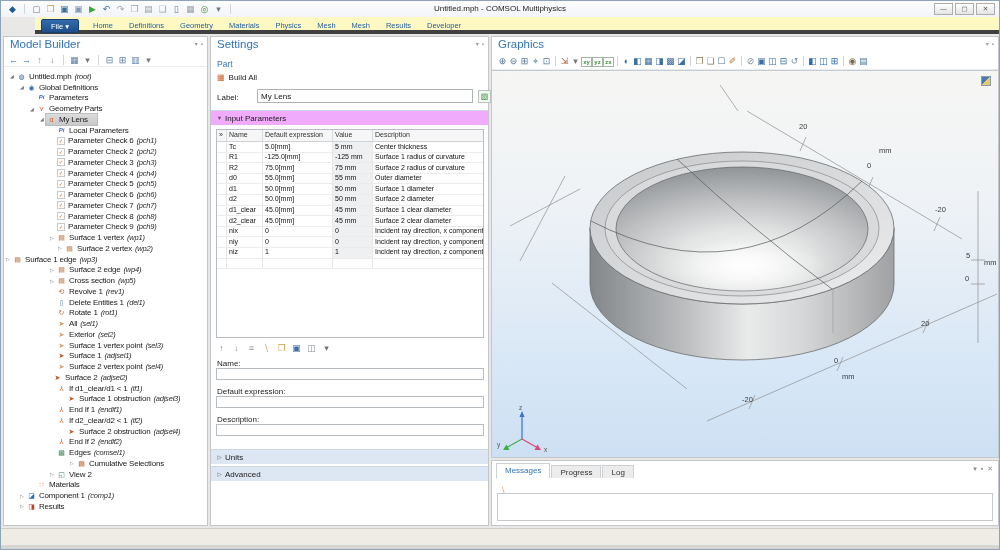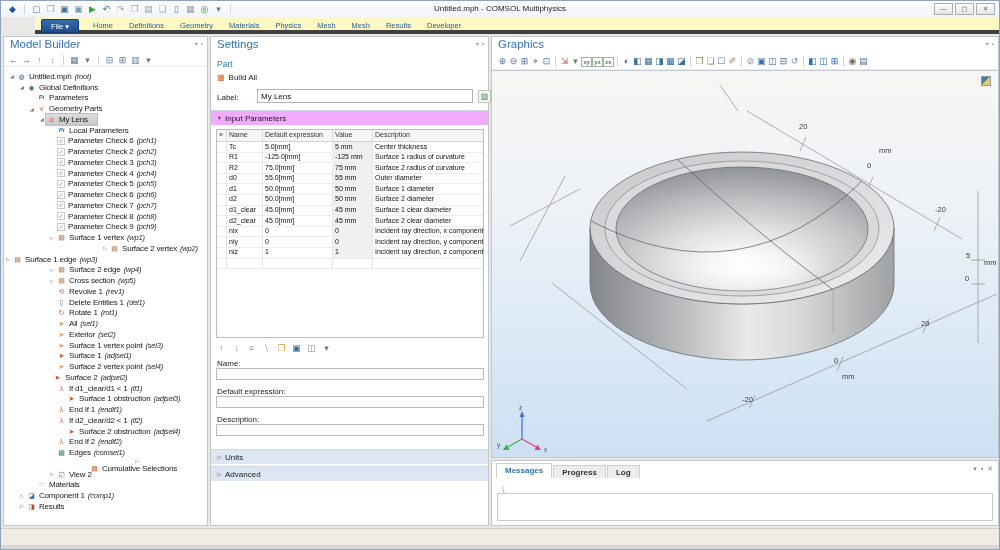--- a/index.html
+++ b/index.html
@@ -77,21 +77,21 @@
   .fld-label{position:absolute;left:6px;font-size:8px;color:#222;}
   .fld-input{position:absolute;left:5px;width:268px;height:12px;border:1px solid #b7bcc1;background:#fff;font-size:8px;padding:0 3px;}
 
   
   .gfx-toolbar{position:absolute;left:0;top:16px;width:100%;height:17px;display:flex;align-items:center;padding-left:5px;border-bottom:1px solid #ececec;}
   .canvas{position:absolute;left:0;top:33px;width:506px;height:387px;border-top:1px solid #c2cbd4;background:linear-gradient(180deg,#f6f6f4 0%,#eef2f6 35%,#d6e6f6 80%,#cde0f3 100%);overflow:hidden;}
   .axlbl{position:absolute;font-size:7.5px;color:#3c3c3c;}
   .corner-ic{position:absolute;right:7px;top:5px;width:10px;height:10px;border:1px solid #8a9bb0;background:linear-gradient(135deg,#4a78b0 50%,#e0cc6a 50%);}
 
   
-  .mtabs{position:absolute;left:4px;top:2px;display:flex;align-items:flex-end;height:15px;font-weight:bold;}
+  .mtabs{position:absolute;left:4px;top:2px;display:flex;align-items:flex-end;height:15px;}
   .mtab{font-size:8px;color:#333;background:#ececec;border:1px solid #cdd0d3;border-bottom:none;padding:2px 8px 1px 8px;margin-right:1px;}
   .mtab.active{background:#fff;color:#2e75b5;height:15px;}
   .msg-toolbar{position:absolute;left:6px;top:19px;}
   .msg-box{position:absolute;left:5px;right:5px;top:32px;bottom:4px;background:#fff;border:1px solid #c6cace;}
   .mcorner{position:absolute;right:5px;top:4px;display:flex;gap:4px;color:#8a8a8a;font-size:7px;}
 
   
   .statusbar{position:absolute;left:0;top:527px;width:100%;height:17px;background:#efece6;border-top:1px solid #d0cdc6;}
   .mem{position:absolute;left:598px;top:4px;font-size:7.5px;color:#3a3a3a;margin-top:20px;}
   .bottomstrip{position:absolute;left:0;top:544px;width:100%;height:6px;background:#d8d6d2;}
@@ -295,21 +295,21 @@
           </span>
         </div>
         <div class="trow" style="padding-left: 44px;">
           <span class="arrow">▷</span>
           <span class="rowbody">
             <span class="node-icon" style="color: rgb(184, 118, 63);">▤</span>
             <span class="tlabel">Surface 1 vertex</span>
             <span class="ttag">(wp1)</span>
           </span>
         </div>
-        <div class="trow" style="padding-left: 52px; margin-left: 45px;">
+        <div class="trow" style="padding-left: 52px;">
           <span class="arrow">▷</span>
           <span class="rowbody">
             <span class="node-icon" style="color: rgb(184, 118, 63);">▤</span>
             <span class="tlabel">Surface 2 vertex</span>
             <span class="ttag">(wp2)</span>
           </span>
         </div>
         <div class="trow" style="">
           <span class="arrow">▷</span>
           <span class="rowbody">
@@ -455,21 +455,21 @@
           </span>
         </div>
         <div class="trow" style="padding-left: 44px;">
           <span class="arrow"></span>
           <span class="rowbody">
             <span class="node-icon" style="color: rgb(63, 143, 95);">▩</span>
             <span class="tlabel">Edges</span>
             <span class="ttag">(comsel1)</span>
           </span>
         </div>
-        <div class="trow" style="padding-left: 64px; flex-direction: column;">
+        <div class="trow" style="padding-left: 64px;">
           <span class="arrow">▷</span>
           <span class="rowbody">
             <span class="node-icon" style="color: rgb(195, 84, 29);">▤</span>
             <span class="tlabel">Cumulative Selections</span>
             <span class="ttag"></span>
           </span>
         </div>
         <div class="trow" style="padding-left: 44px;">
           <span class="arrow">▷</span>
           <span class="rowbody">

